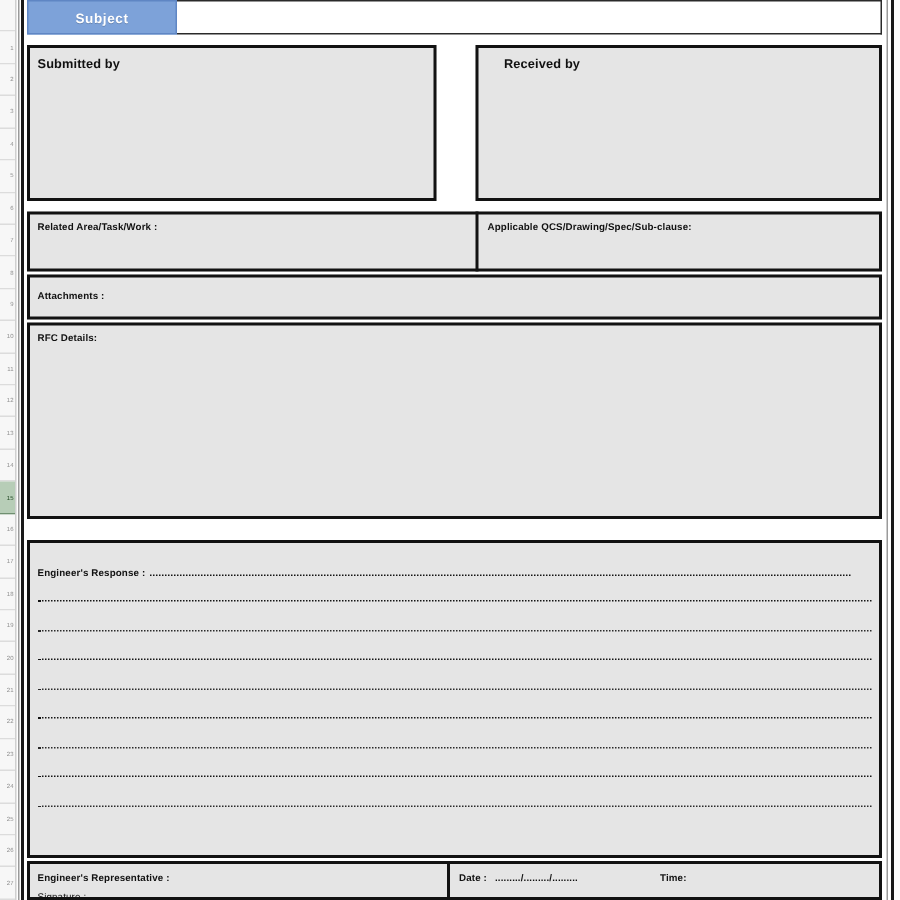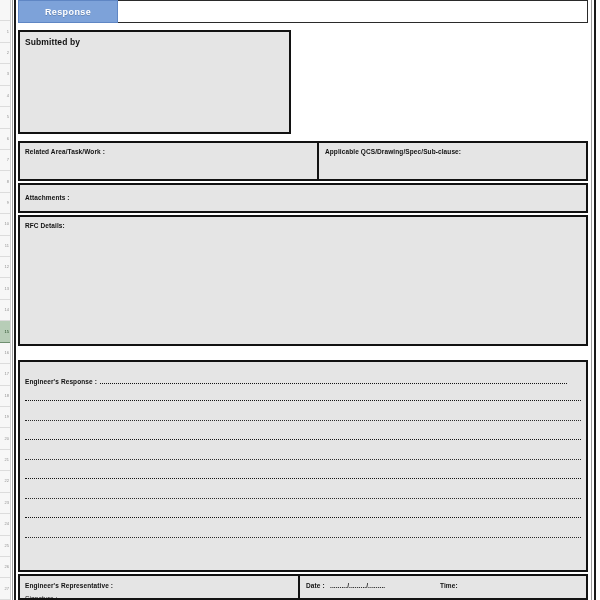--- a/index.html
+++ b/index.html
@@ -236,31 +236,35 @@
     </div>
 
   <div class="vline" style="left:12px;"></div>
   <div class="vline dark" style="left:14px;"></div>
   <div class="vline" style="left:591px;"></div>
   <div class="vline dark" style="left:594px;"></div>
 
   <div class="doc">
 
     <div class="subject-cell" style="left:2px; top:0px; width:100px; height:23px;">
-      <span>Response</span>
+      <span>Subject</span>
     </div>
     <div class="subject-blank" style="left:102px; top:0px; width:470px; height:23px;">
       <span class="lbl" style="left:6px; top:7px; font-weight:400;"></span>
     </div>
 
     <div class="box" style="left:2px; top:30px; width:273px; height:104px;">
       <div class="lbl big" style="left:5px; top:6px;">Submitted by</div>
       <div class="lbl" style="left:5px; top:24px; font-weight:400;"></div>
     </div>
 
+    <div class="box" style="left:301px; top:30px; width:271px; height:104px;">
+      <div class="lbl big" style="left:17px; top:6px;">Received by</div>
+      <div class="lbl" style="left:17px; top:24px; font-weight:400;"></div>
+    </div>
 
     <div class="box" style="left:2px; top:141px; width:570px; height:40px;">
       <div class="sep-v" style="left:297px; top:-2px; height:40px;"></div>
       <div class="lbl" style="left:5px; top:5px;">Related Area/Task/Work :</div>
       <div class="lbl" style="left:5px; top:19px; font-weight:400;"></div>
       <div class="lbl" style="left:305px; top:5px;">Applicable QCS/Drawing/Spec/Sub-clause:</div>
       <div class="lbl" style="left:305px; top:19px; font-weight:400;"></div>
     </div>
 
     <div class="box" style="left:2px; top:183px; width:570px; height:30px;">

